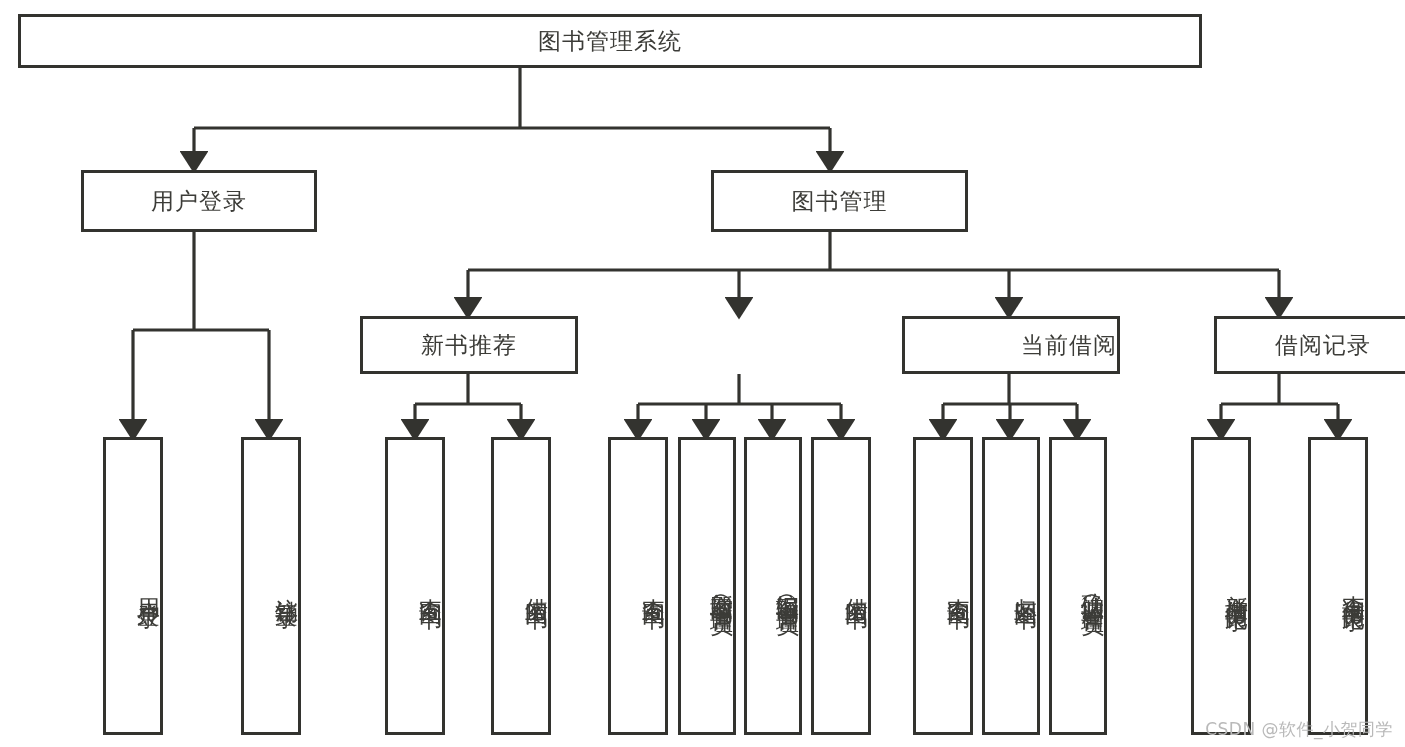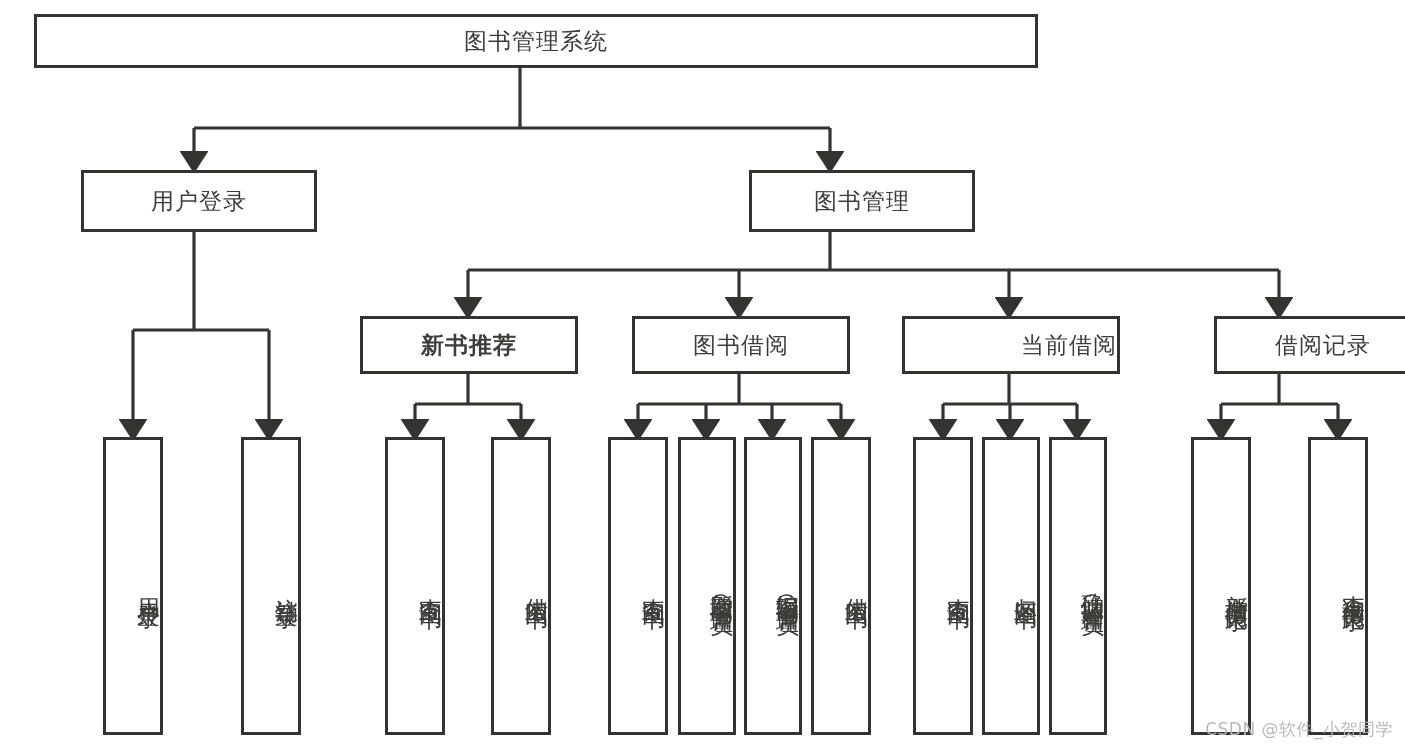--- a/index.html
+++ b/index.html
@@ -129,36 +129,33 @@
       <path d="M1010,404 L1010,430" marker-end="url(#arrowhead)"></path>
       <path d="M1077,404 L1077,430" marker-end="url(#arrowhead)"></path>
 
       <path d="M1279,374 L1279,404"></path>
       <path d="M1221,404 L1338,404"></path>
       <path d="M1221,404 L1221,430" marker-end="url(#arrowhead)"></path>
       <path d="M1338,404 L1338,430" marker-end="url(#arrowhead)"></path>
     </g>
   </svg>
 
-  <div class="node-box horiz" style="left:18px; top:14px; width:1004px; height:54px;margin-left:16px;">
+  <div class="node-box horiz" style="left:18px; top:14px; width:1184px; height:54px;">
     <span>图书管理系统</span>
   </div>
 
   <div class="node-box horiz" style="left:81px; top:170px; width:236px; height:62px;">
     <span>用户登录</span>
   </div>
-  <div class="node-box horiz" style="left:711px; top:170px; width:226px; height:62px;margin-left:38px;">
+  <div class="node-box horiz" style="left:711px; top:170px; width:257px; height:62px;">
     <span>图书管理</span>
   </div>
 
-  <div class="node-box horiz" style="left:360px; top:316px; width:218px; height:58px;font-weight:bold;">
+  <div class="node-box horiz" style="left:360px; top:316px; width:218px; height:58px;">
     <span>新书推荐</span>
-  </div>
-  <div class="node-box horiz" style="left:632px; top:316px; width:218px; height:58px;">
-    <span>图书借阅</span>
   </div>
   <div class="node-box horiz" style="left:902px; top:316px; width:218px; height:58px;justify-content:flex-end;">
     <span>当前借阅</span>
   </div>
   <div class="node-box horiz" style="left:1172px; top:316px; width:218px; height:58px;margin-left:42px;">
     <span>借阅记录</span>
   </div>
 
   <div class="node-box vert" style="left:103px; top:437px; width:60px; height:298px;">
     <div class="vert-wrap">

